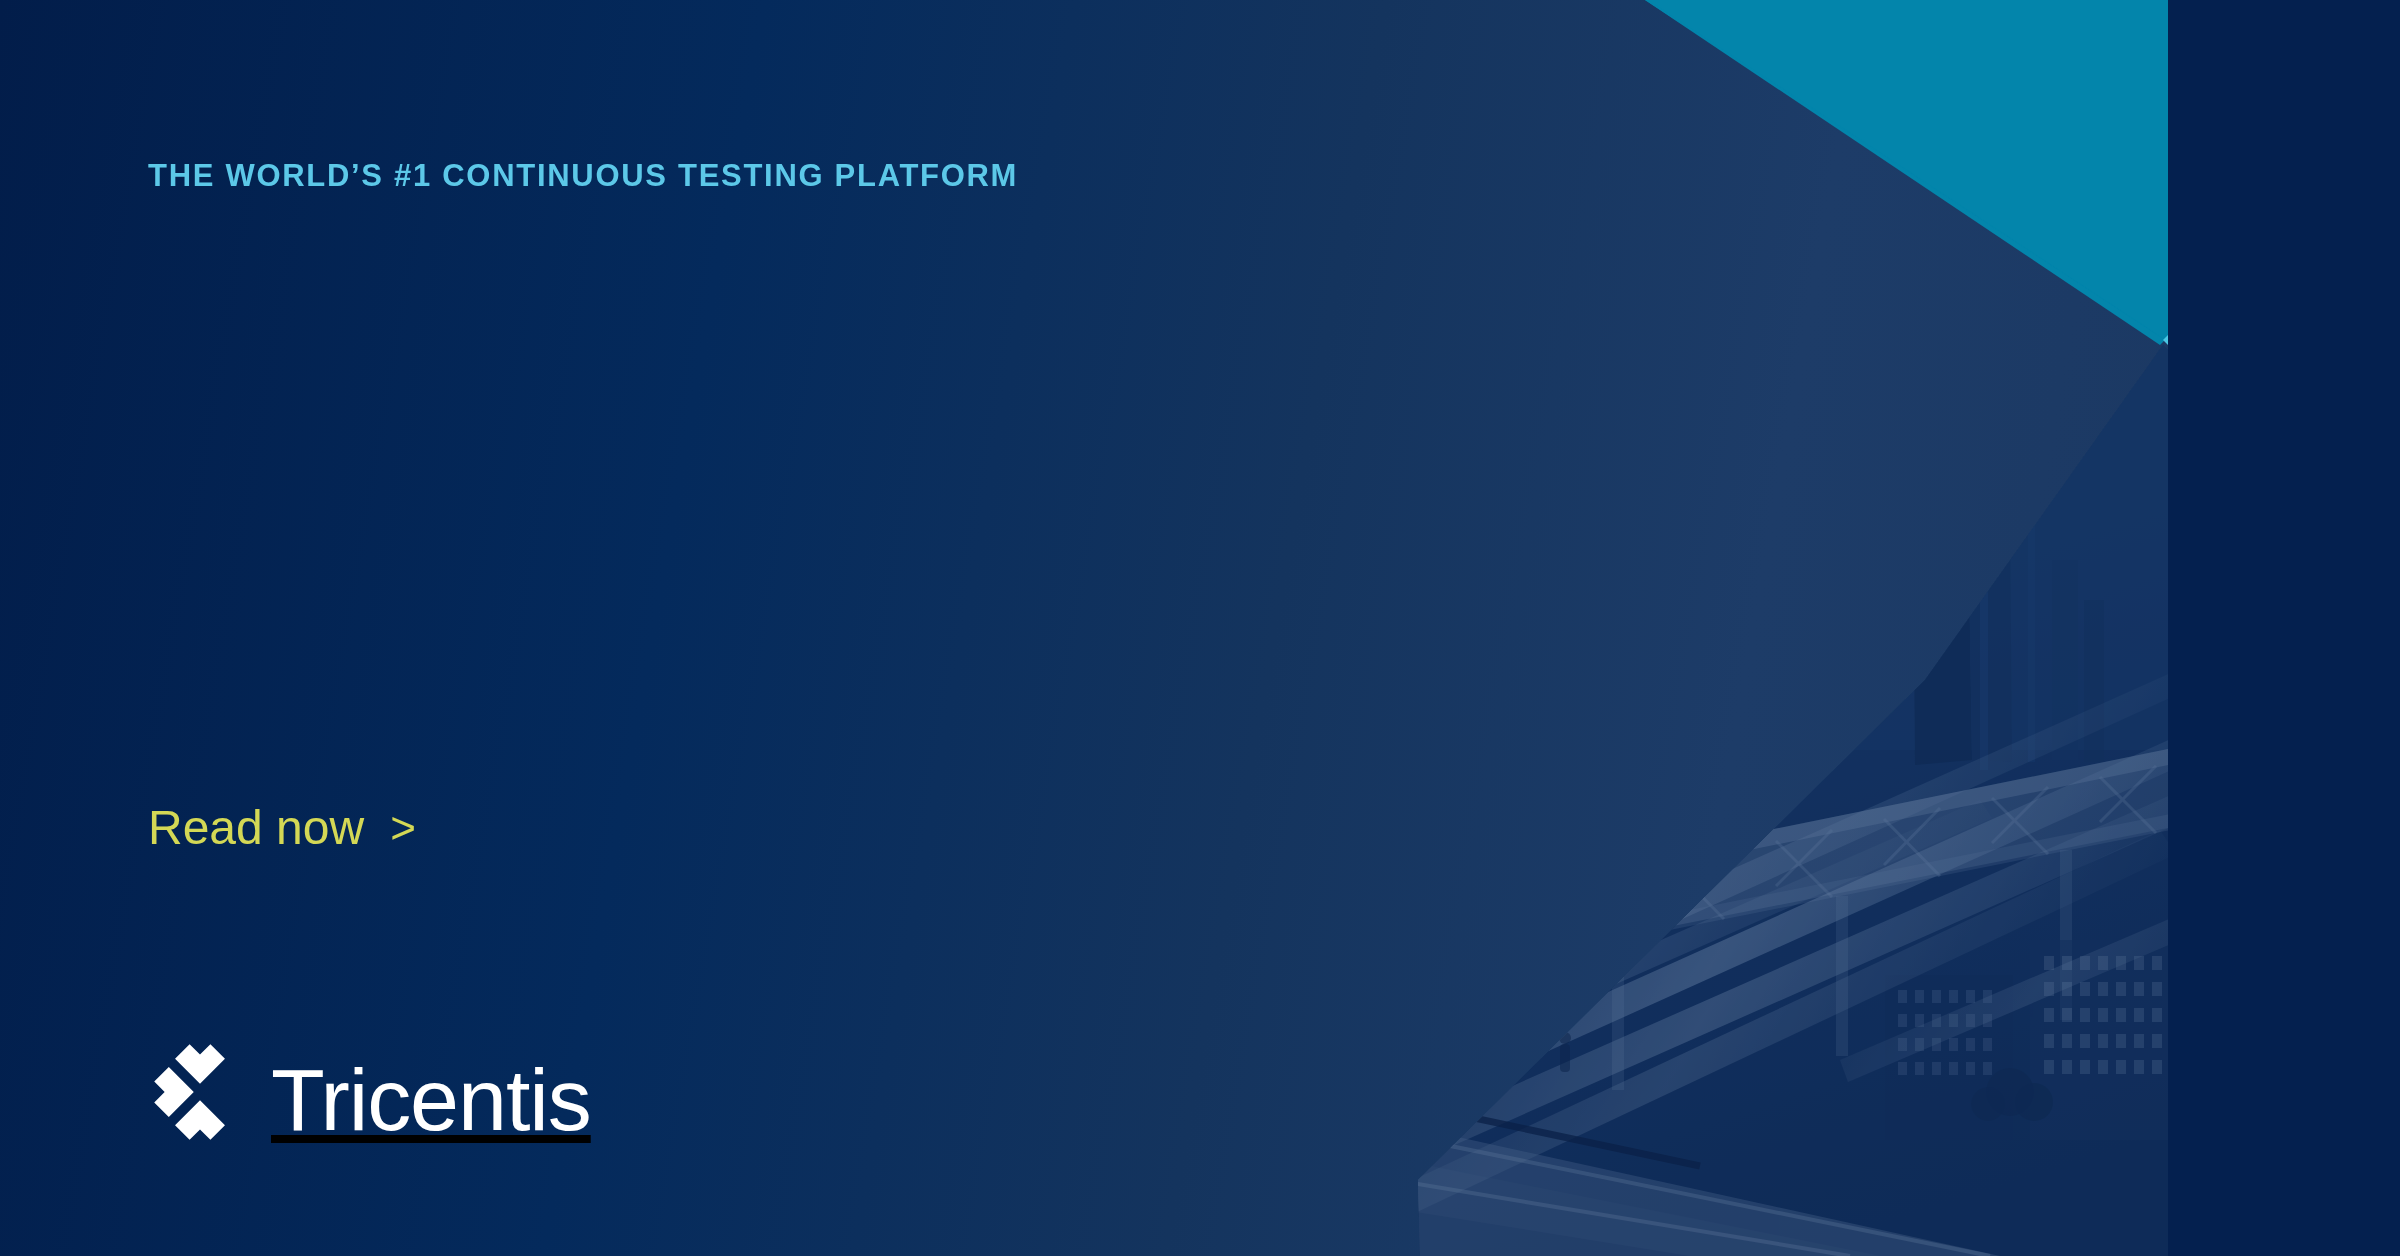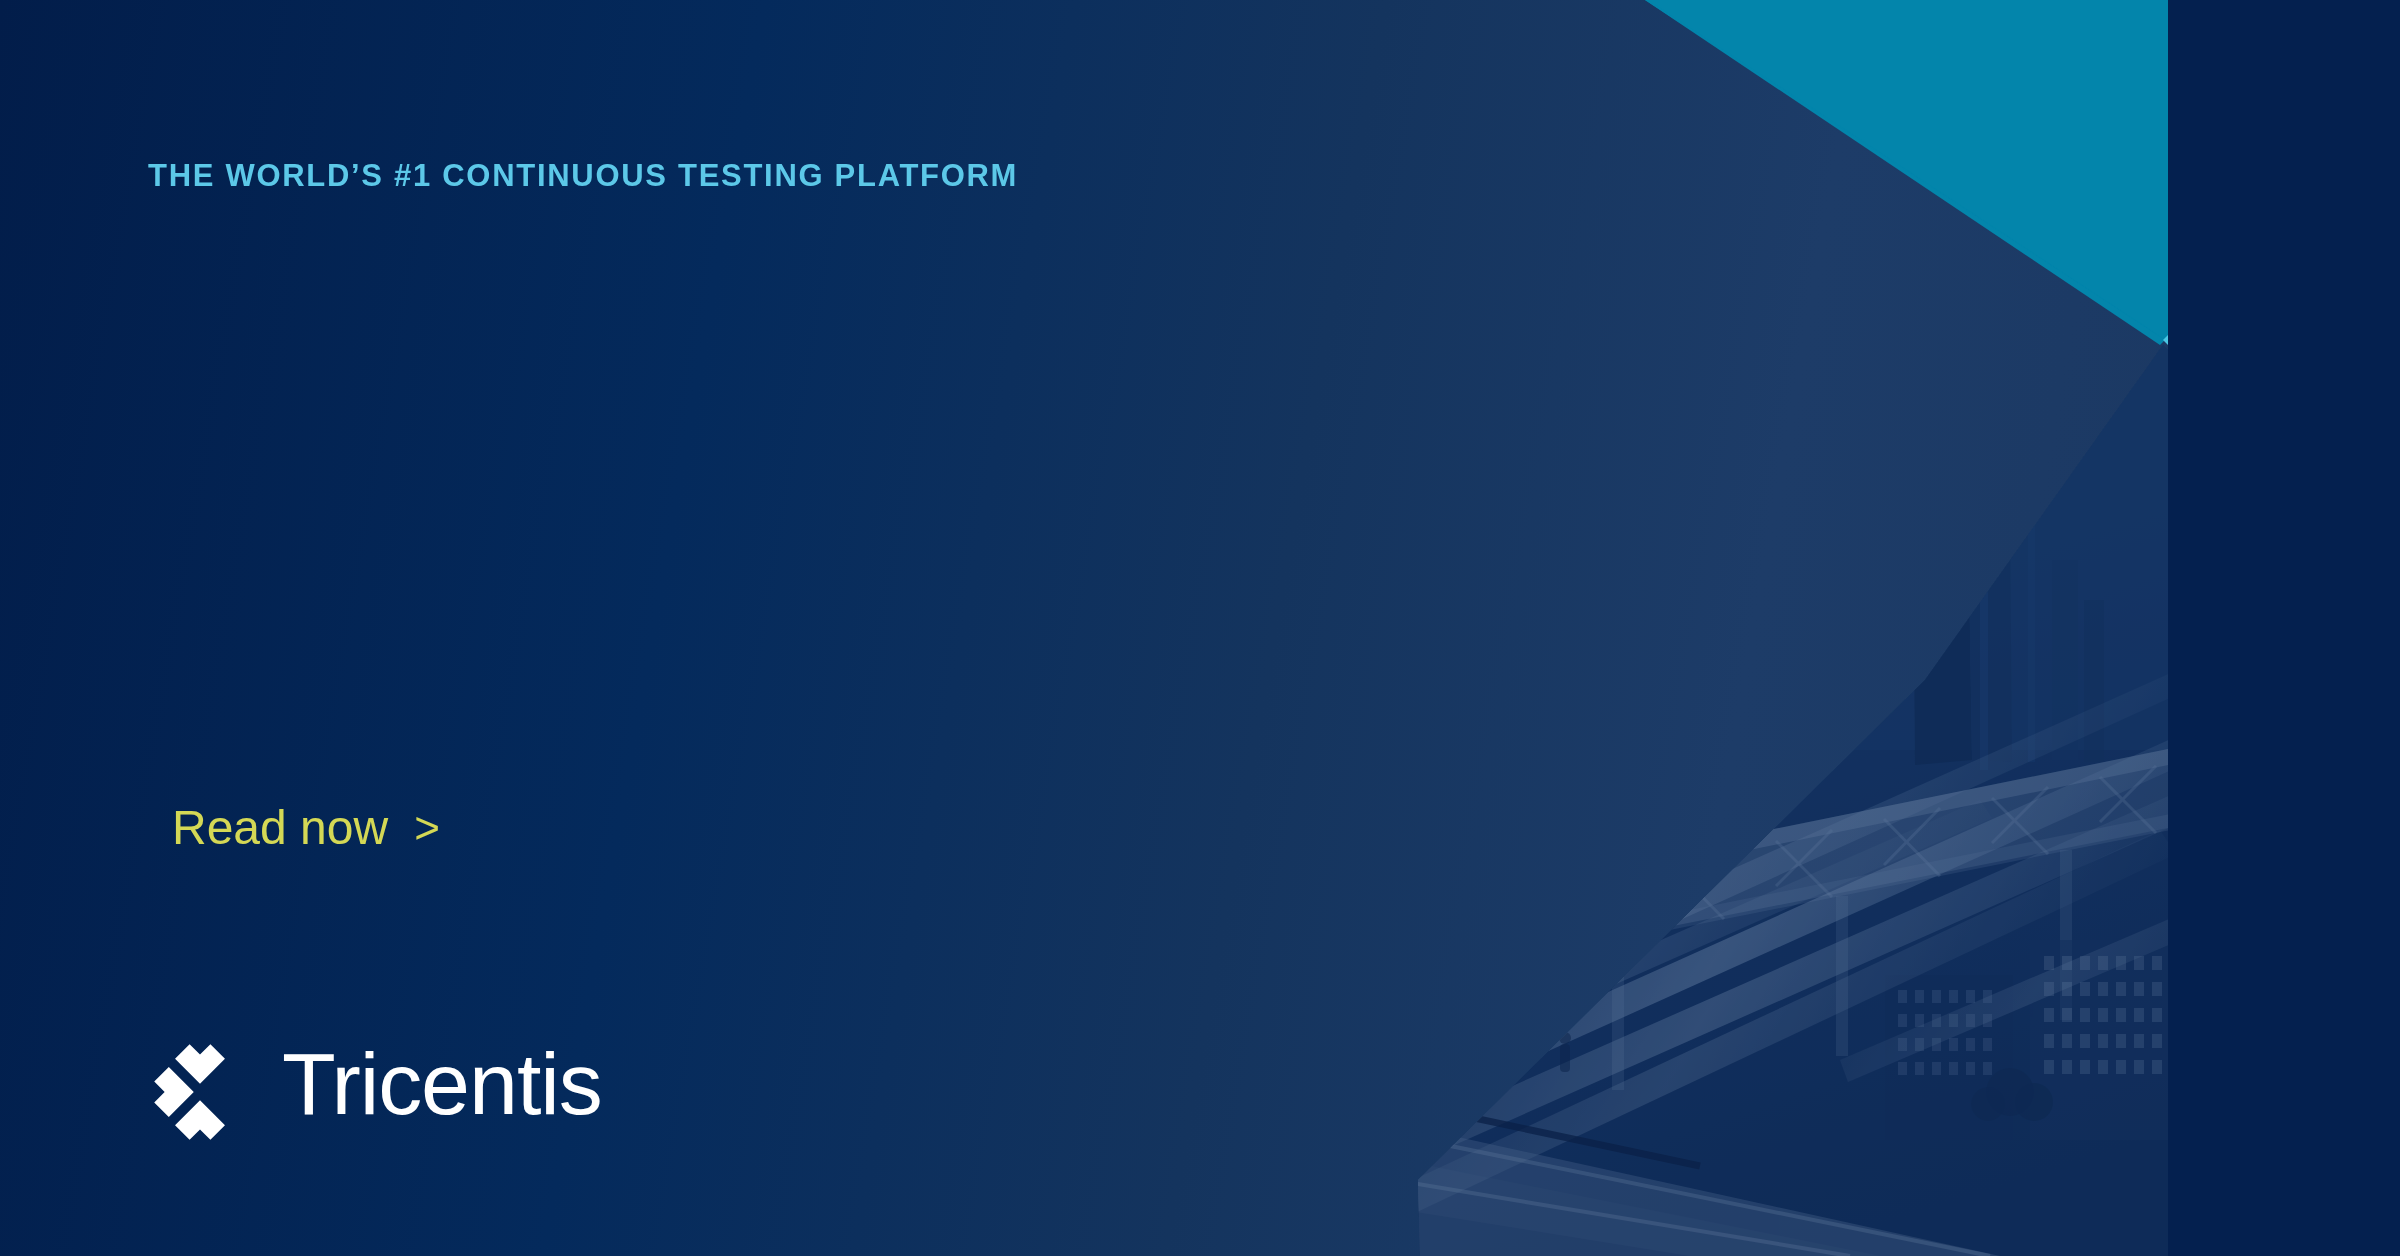--- a/index.html
+++ b/index.html
@@ -64,31 +64,31 @@
     top:800px;
     left:0;
     display:flex;
     align-items:center;
     gap:26px;
     color:#d4d855;
     font-size:48px;
     font-weight:400;
     text-decoration:none;
     cursor:pointer;
-    margin-left:24px;
   }
   .cta .cta-arrow { font-size:44px; font-weight:400; line-height:1; }
 
   .logo {
     position:absolute;
     top:1040px;
     left:0;
     display:flex;
-    align-items:flex-start;
-    gap:30px;
+    align-items:flex-end;
+    gap:19px;
+    text-decoration:underline;
   }
   .logo-mark { width:104px; height:104px; flex:0 0 auto; display:block; }
   .logo-word {
     font-size:88px;
     font-weight:400;
     color:#ffffff;
     letter-spacing:-0.012em;
     line-height:1;
   }
 </style>

